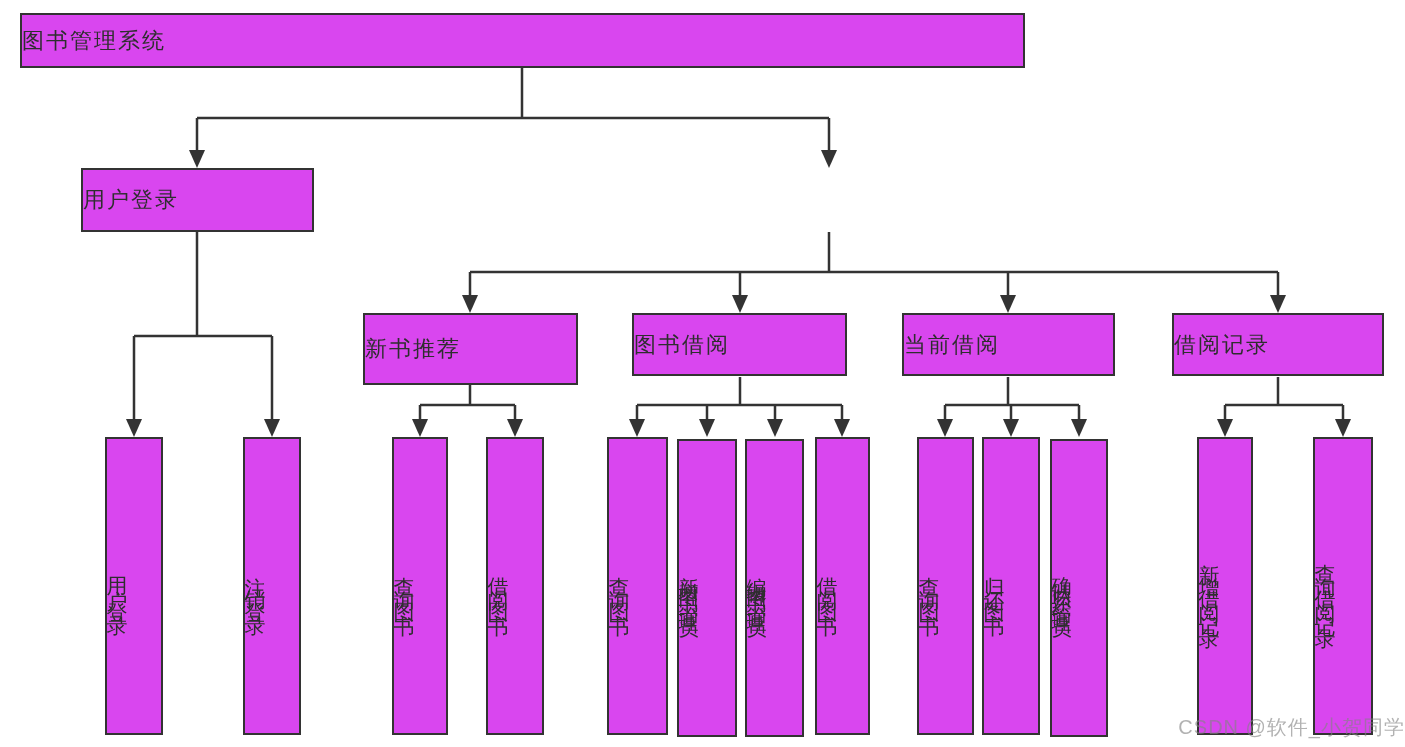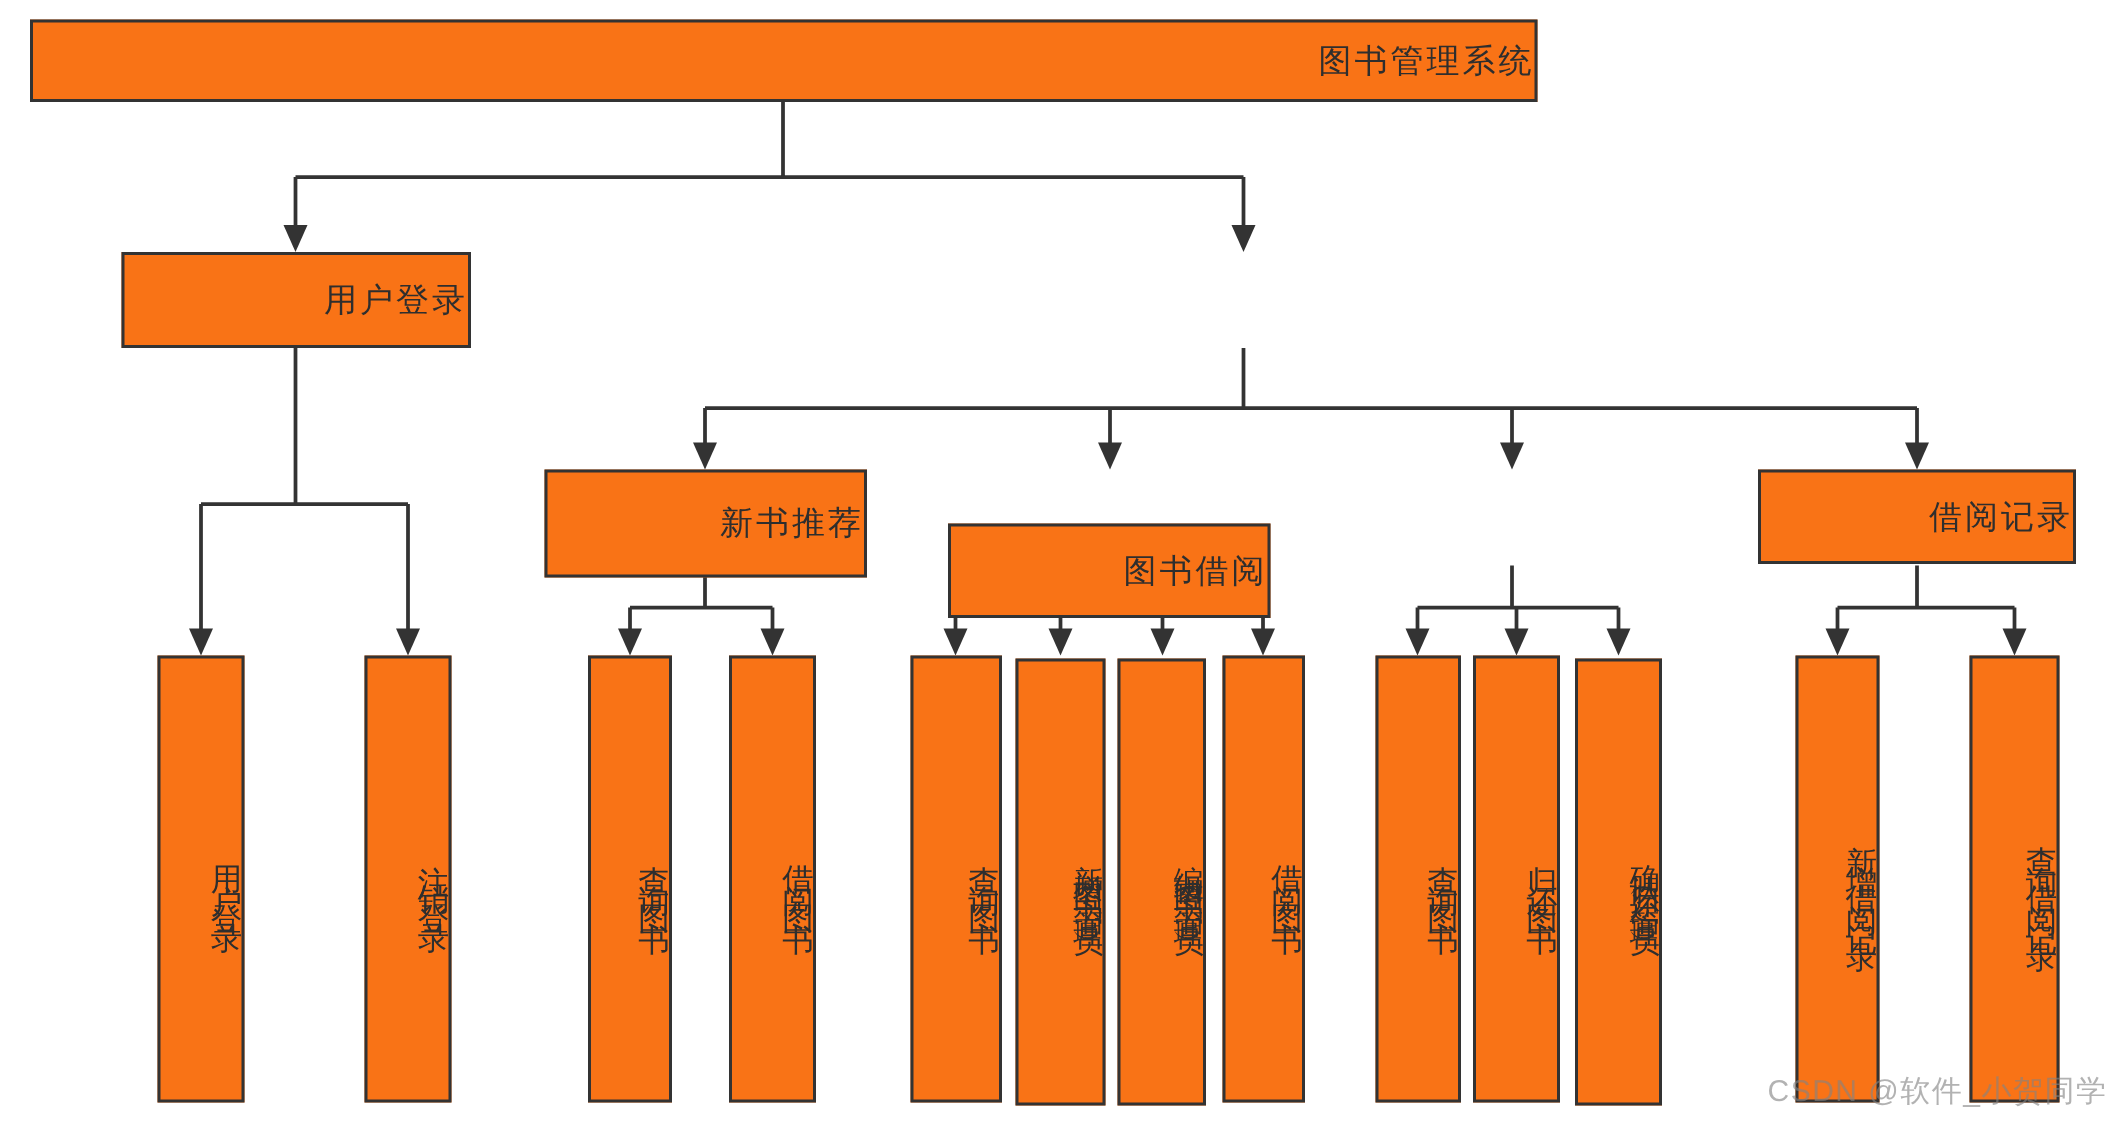--- a/index.html
+++ b/index.html
@@ -12,25 +12,25 @@
     overflow: hidden;
   }
   .connectors {
     position: absolute;
     left: 0; top: 0;
     width: 1405px; height: 747px;
   }
   .box {
     position: absolute;
     box-sizing: border-box;
-    background: #f97316;
+    background: #d946ef;
     border: 2.5px solid #333333;
     display: flex;
     align-items: center;
-    justify-content: flex-end;
+    justify-content: flex-start;
     color: #2e2e2e;
   }
   .h-box {
     font-size: 22px;
     letter-spacing: 2px;
     white-space: nowrap;
   }
   .root-box { border-width: 2px; }
   .v-box span {
     writing-mode: vertical-rl;
@@ -95,22 +95,25 @@
     <span>图书管理系统</span>
   </div>
 
   <div class="box h-box" style="left:81px; top:168px; width:233px; height:64px;">
     <span>用户登录</span>
   </div>
 
   <div class="box h-box" style="left:363px; top:313px; width:215px; height:72px;">
     <span>新书推荐</span>
   </div>
-  <div class="box h-box" style="left:632px; top:313px; width:215px; height:63px;margin-top:36px;">
+  <div class="box h-box" style="left:632px; top:313px; width:215px; height:63px;">
     <span>图书借阅</span>
+  </div>
+  <div class="box h-box" style="left:902px; top:313px; width:213px; height:63px;">
+    <span>当前借阅</span>
   </div>
   <div class="box h-box" style="left:1172px; top:313px; width:212px; height:63px;">
     <span>借阅记录</span>
   </div>
 
   <div class="box v-box" style="left:105px; top:437px; width:58px; height:298px;">
     <span>用户登录</span>
   </div>
   <div class="box v-box" style="left:243px; top:437px; width:58px; height:298px;">
     <span>注销登录</span>

